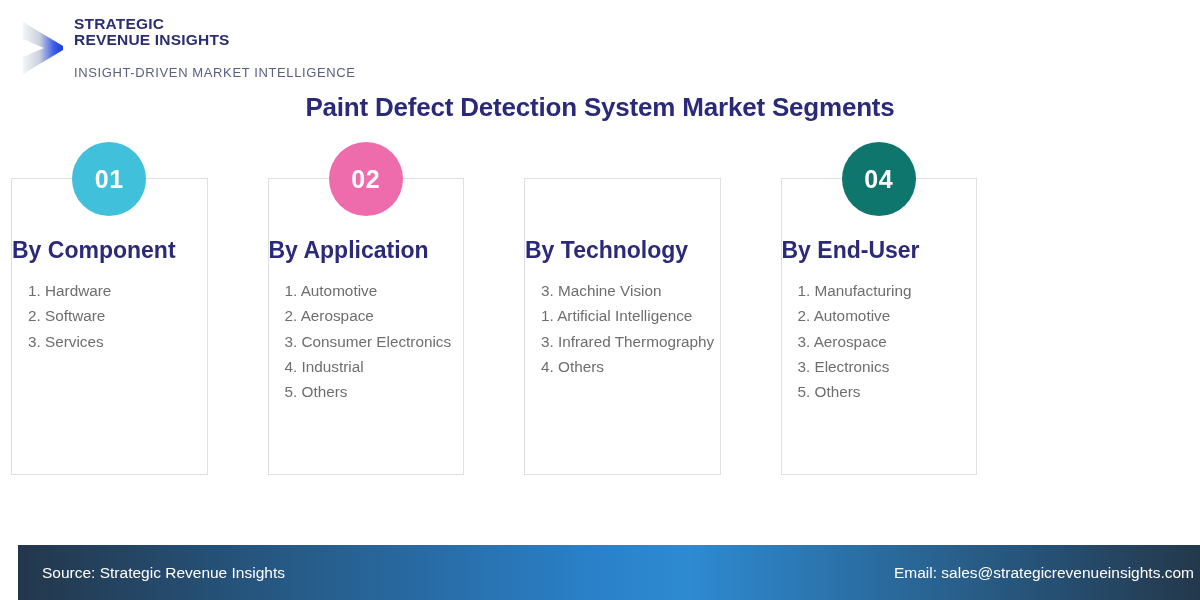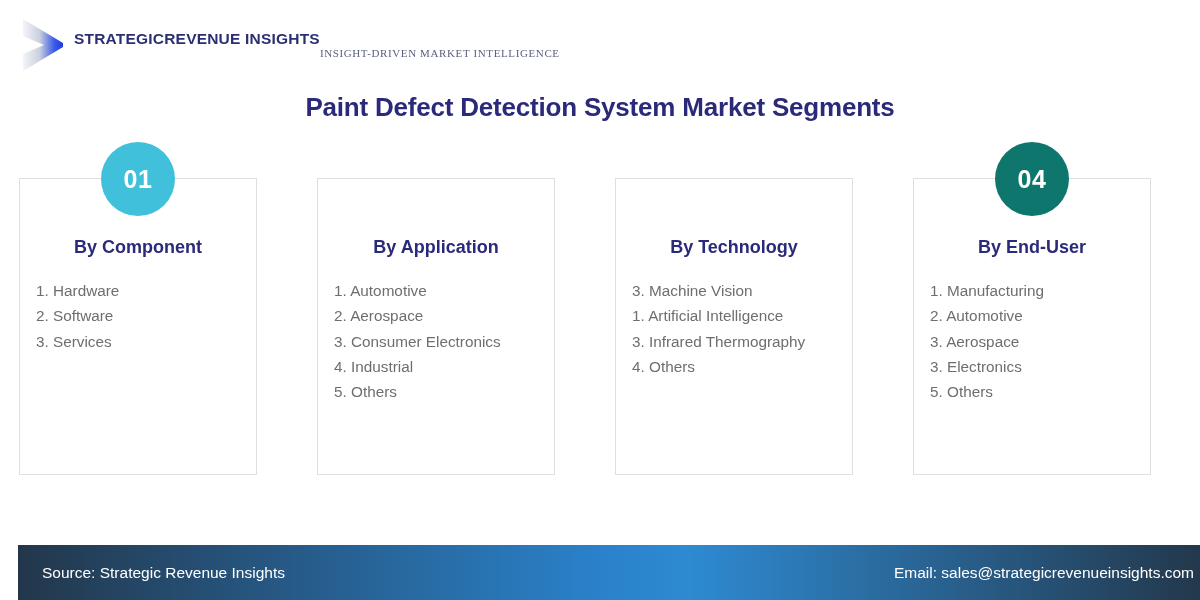--- a/index.html
+++ b/index.html
@@ -7,51 +7,51 @@
     width:1200px; height:600px;
     background:#ffffff;
     font-family:"Liberation Sans", sans-serif;
     overflow:hidden;
   }
   .page { position:relative; width:1200px; height:600px; background:#fff; }
 
   
   .logo-block { position:absolute; left:20px; top:16px; display:flex; align-items:center; gap:8px; }
   .logo-mark { width:46px; height:58px; flex:none; }
-  .logo-text { display:flex; flex-direction:row; justify-content:space-between; }
+  .logo-text { display:flex; flex-direction:column; justify-content:space-between; }
   .logo-line1, .logo-line2 {
     font-size:15.5px; font-weight:bold; letter-spacing:0.2px;
     color:#2b2f72; line-height:1.06; font-family:"Liberation Sans", sans-serif;
   }
   .logo-tag {
-    margin-top:16px; font-size:11px; letter-spacing:0.62px;
-    color:#5a6080; font-family:Liberation Serif, serif; white-space:nowrap;
+    margin-top:16px; font-size:13px; letter-spacing:0.62px;
+    color:#5a6080; font-family:Liberation Sans, sans-serif; white-space:nowrap;
   }
 
   
   .title {
     position:absolute; top:92px; left:0; width:1200px; text-align:center;
     font-size:26px; font-weight:bold; color:#2b2a7a; letter-spacing:-0.2px;
   }
 
   
-  .cards { position:absolute; top:178px; left:11px; width:1132px; display:flex; gap:60px;margin-left:8px; }
+  .cards { position:absolute; top:178px; left:11px; width:966px; display:flex; gap:60px; }
   .card {
     position:relative; width:249.5px; height:297px;
     border:1px solid #dfdfdf; background:#fff;
   }
   .badge {
     position:absolute; top:-37px; left:50%; transform:translateX(-50%);
     width:74px; height:74px; border-radius:50%;
     display:flex; align-items:center; justify-content:center;
     color:#ffffff; font-size:25px; font-weight:bold; letter-spacing:0.5px;
   }
   .card-title {
-    position:absolute; top:58px; left:0; width:100%; text-align:center;
-    font-size:18px; font-weight:bold; color:#2b2a7a;
+    position:absolute; top:58px; left:0; width:100%; 
+    font-size:23px; font-weight:bold; color:#2b2a7a;
   }
   .card-list {
     position:absolute; top:99px; left:0; width:100%;
     padding:0 8px 0 16px; list-style:none;
   }
   .card-list li {
     font-size:15.3px; color:#6e6e6e; line-height:25.3px; white-space:nowrap;
   }
 
   
@@ -95,20 +95,21 @@
       <div class="badge" style="background:#41c0dc">01</div>
       <div class="card-title">By Component</div>
       <ul class="card-list">
         <li>1. Hardware</li>
         <li>2. Software</li>
         <li>3. Services</li>
       </ul>
     </div>
 
     <div class="card">
+      <div class="badge" style="background:#ef6cac">02</div>
       <div class="card-title">By Application</div>
       <ul class="card-list">
         <li>1. Automotive</li>
         <li>2. Aerospace</li>
         <li>3. Consumer Electronics</li>
         <li>4. Industrial</li>
         <li>5. Others</li>
       </ul>
     </div>
 

